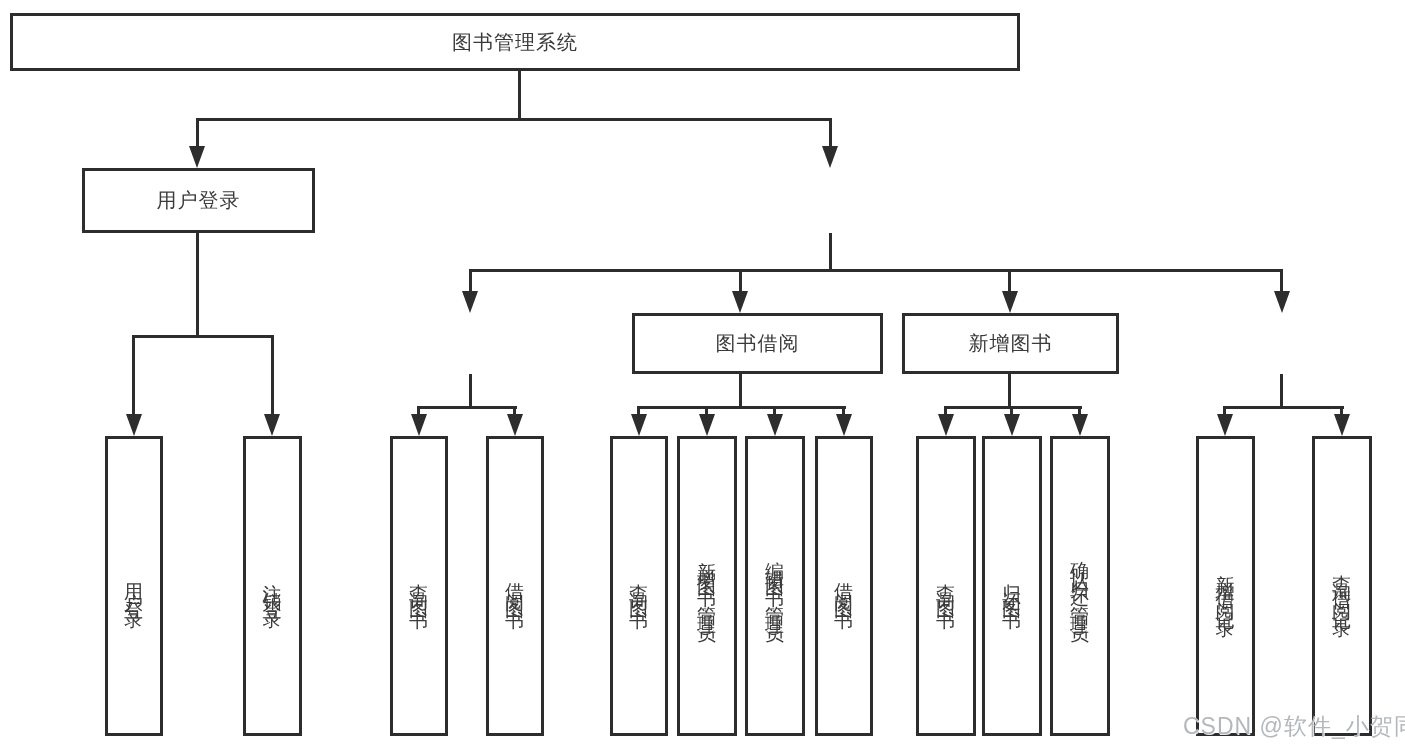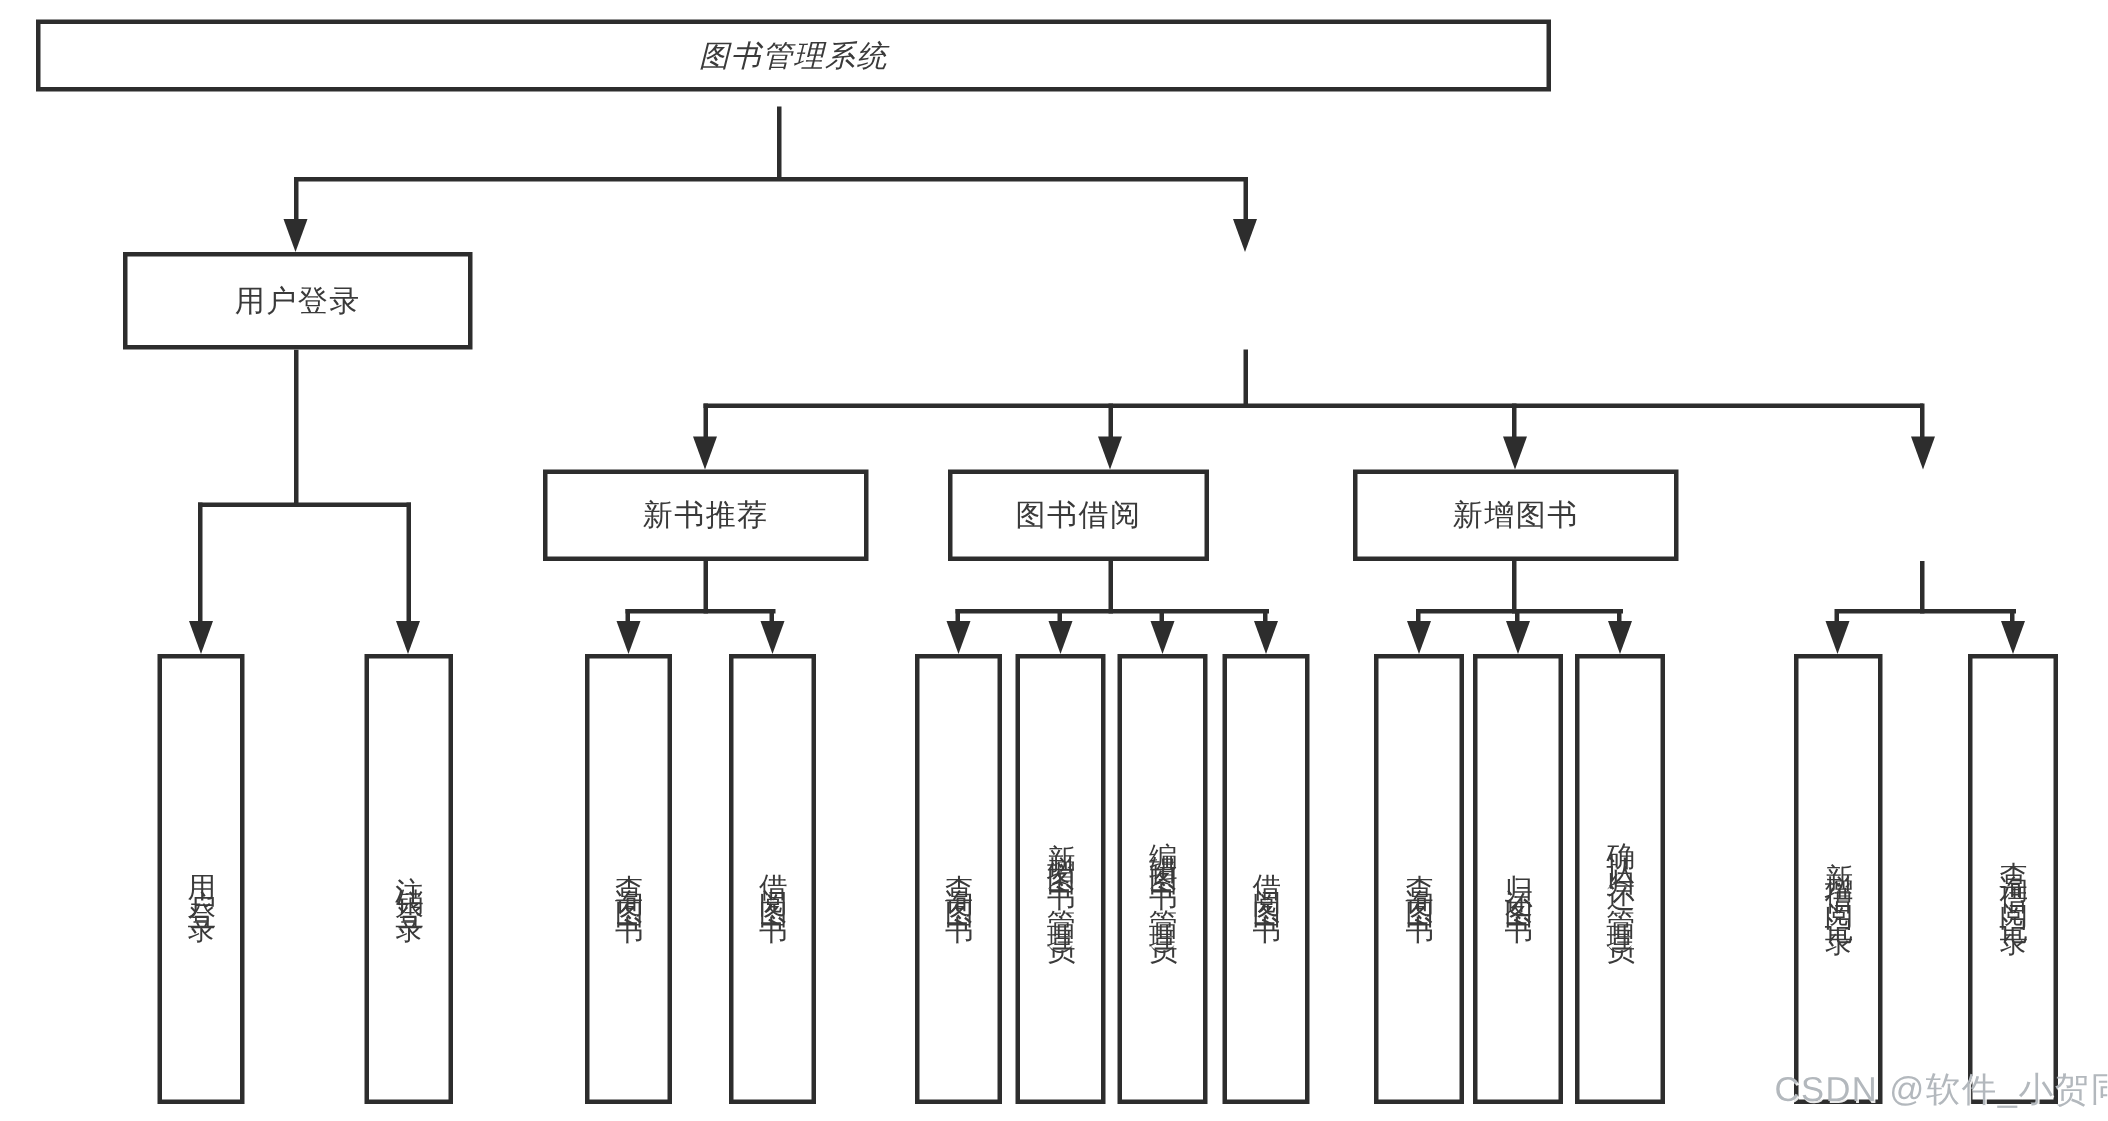--- a/index.html
+++ b/index.html
@@ -79,21 +79,21 @@
     white-space: nowrap;
     z-index: 5;
     text-shadow: 1px 1px 0 rgba(255,255,255,0.9);
   }
 </style>
 </head>
 <body>
 
 <div id="stage">
 
-  <div class="hbox" style="left:24px; top:13px; width:1010px; height:48px;font-style:italic;">图书管理系统</div>
+  <div class="hbox" style="left:10px; top:13px; width:1010px; height:58px;">图书管理系统</div>
 
   <div class="vline" style="left:518px; top:71px; height:48px;"></div>
   <div class="hline" style="left:196px; top:118px; width:636px;"></div>
   <div class="vline" style="left:196px; top:118px; height:28px;"></div>
   <div class="arrowhead" style="left:189px; top:146px;"></div>
   <div class="vline" style="left:829px; top:118px; height:28px;"></div>
   <div class="arrowhead" style="left:822px; top:146px;"></div>
 
   <div class="hbox" style="left:82px; top:168px; width:233px; height:65px;">用户登录</div>
 
@@ -108,22 +108,21 @@
   <div class="hline" style="left:469px; top:269px; width:813px;"></div>
   <div class="vline" style="left:469px; top:269px; height:23px;"></div>
   <div class="arrowhead" style="left:462px; top:291px;"></div>
   <div class="vline" style="left:739px; top:269px; height:23px;"></div>
   <div class="arrowhead" style="left:732px; top:291px;"></div>
   <div class="vline" style="left:1008px; top:269px; height:23px;"></div>
   <div class="arrowhead" style="left:1002px; top:291px;"></div>
   <div class="vline" style="left:1280px; top:269px; height:23px;"></div>
   <div class="arrowhead" style="left:1274px; top:291px;"></div>
 
-  <div class="hbox" style="left:362px; top:313px; width:217px; height:61px;">新书推荐</div>
-  <div class="hbox" style="left:632px; top:313px; width:174px; height:61px;">图书借阅</div>
+  <div class="hbox" style="left:632px; top:313px; width:251px; height:61px;">图书借阅</div>
   <div class="hbox" style="left:902px; top:313px; width:217px; height:61px;">新增图书</div>
 
   <div class="vline" style="left:469px; top:374px; height:35px;"></div>
   <div class="vline" style="left:739px; top:374px; height:35px;"></div>
   <div class="vline" style="left:1008px; top:374px; height:35px;"></div>
   <div class="vline" style="left:1280px; top:374px; height:35px;"></div>
 
   <div class="hline" style="left:417px; top:406px; width:100px;"></div>
   <div class="hline" style="left:637px; top:406px; width:209px;"></div>
   <div class="hline" style="left:944px; top:406px; width:138px;"></div>

